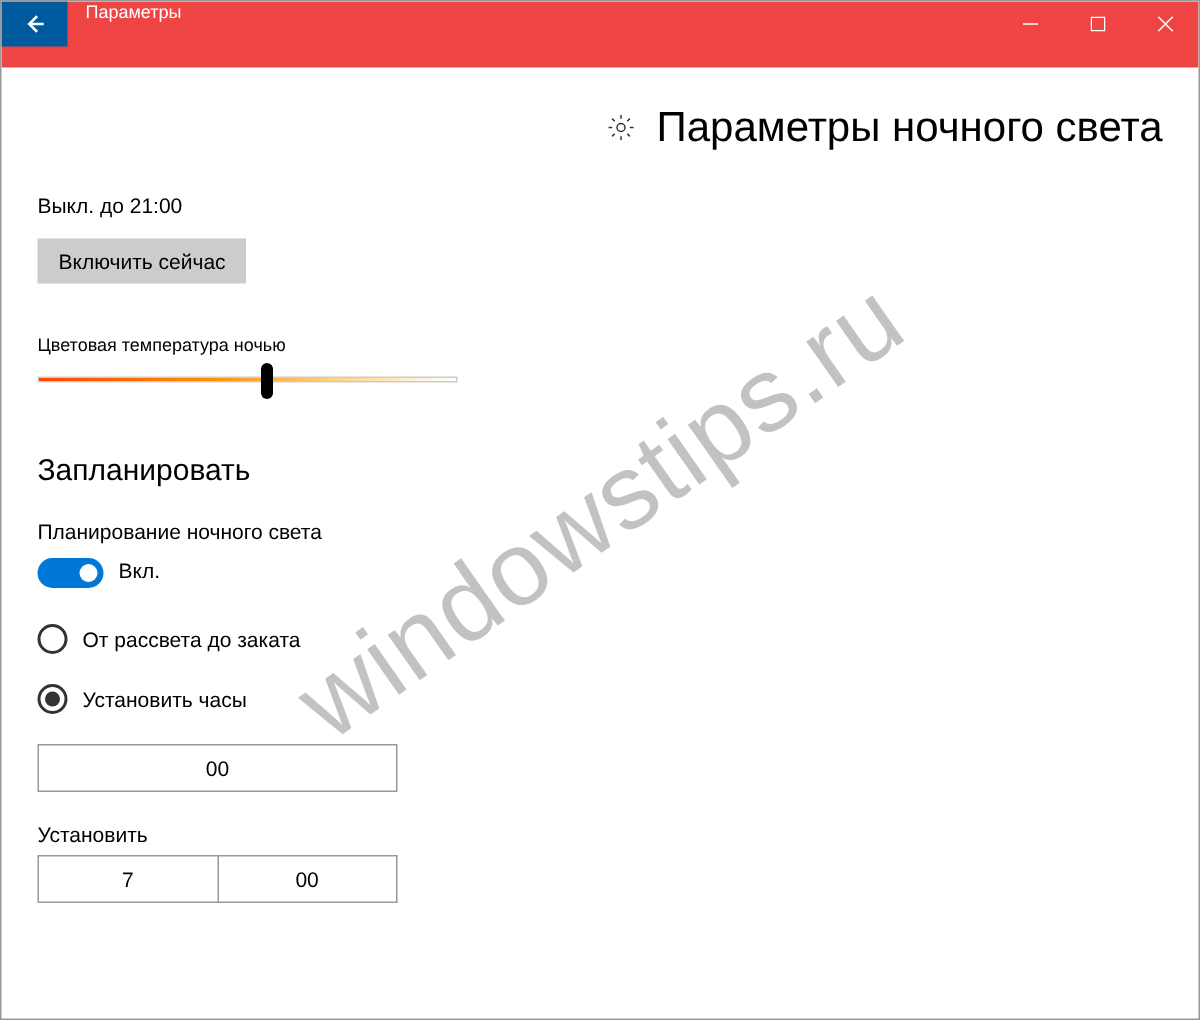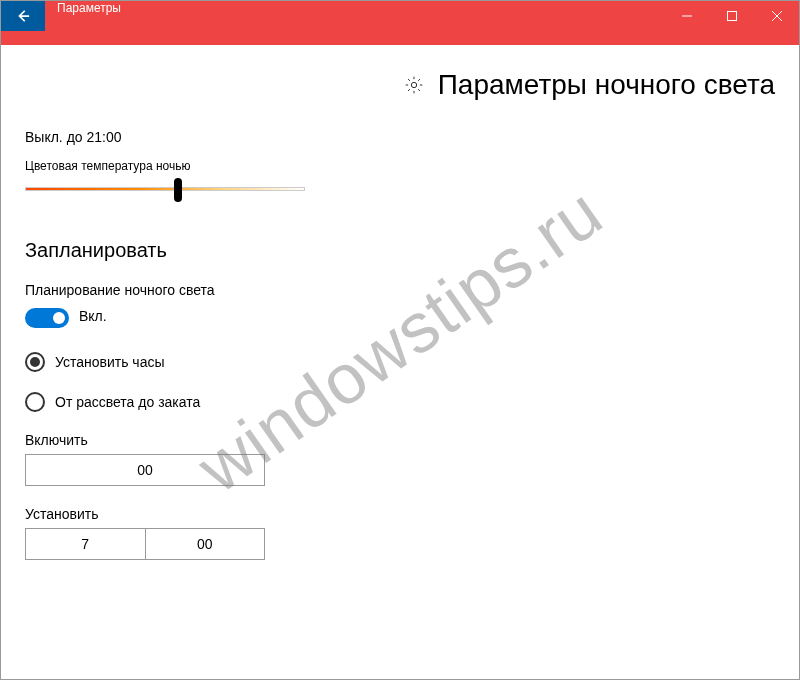--- a/index.html
+++ b/index.html
@@ -83,49 +83,49 @@
   <div class="page-header">
     <svg viewBox="0 0 24 24">
       <circle cx="12" cy="12" r="3.2"></circle>
       <path d="M12 2v3M12 19v3M4.9 4.9l2.1 2.1M17 17l2.1 2.1M2 12h3M19 12h3M4.9 19.1l2.1-2.1M17 7l2.1-2.1"></path>
     </svg>
     <div class="page-title">Параметры ночного света</div>
   </div>
 
   <div class="status">Выкл. до 21:00</div>
 
+  <button class="btn">Включить сейчас</button>
 
   <div class="label">Цветовая температура ночью</div>
   <div class="slider-track">
     <div class="slider-thumb"></div>
   </div>
 
   <div class="section-title">Запланировать</div>
 
   <div class="sublabel">Планирование ночного света</div>
   <div class="toggle-row">
     <div class="toggle">
       <div class="toggle-knob"></div>
     </div>
     <div class="toggle-label">Вкл.</div>
   </div>
 
   <div class="radio-row">
+    <div class="radio"></div>
+    <div class="radio-label">От рассвета до заката</div>
+  </div>
+
+  <div class="radio-row">
     <div class="radio">
         <div class="radio-dot"></div>
       </div>
     <div class="radio-label">Установить часы</div>
   </div>
 
-  <div class="radio-row">
-    <div class="radio"></div>
-    <div class="radio-label">От рассвета до заката</div>
-  </div>
-
-  <div class="time-label">Включить</div>
   <div class="time-picker">
     <div class="time-cell">00</div>
   </div>
 
   <div class="time-label" style="margin-top:20px;">Установить</div>
   <div class="time-picker">
     <div class="time-cell">7</div>
     <div class="time-cell">00</div>
   </div>
 

